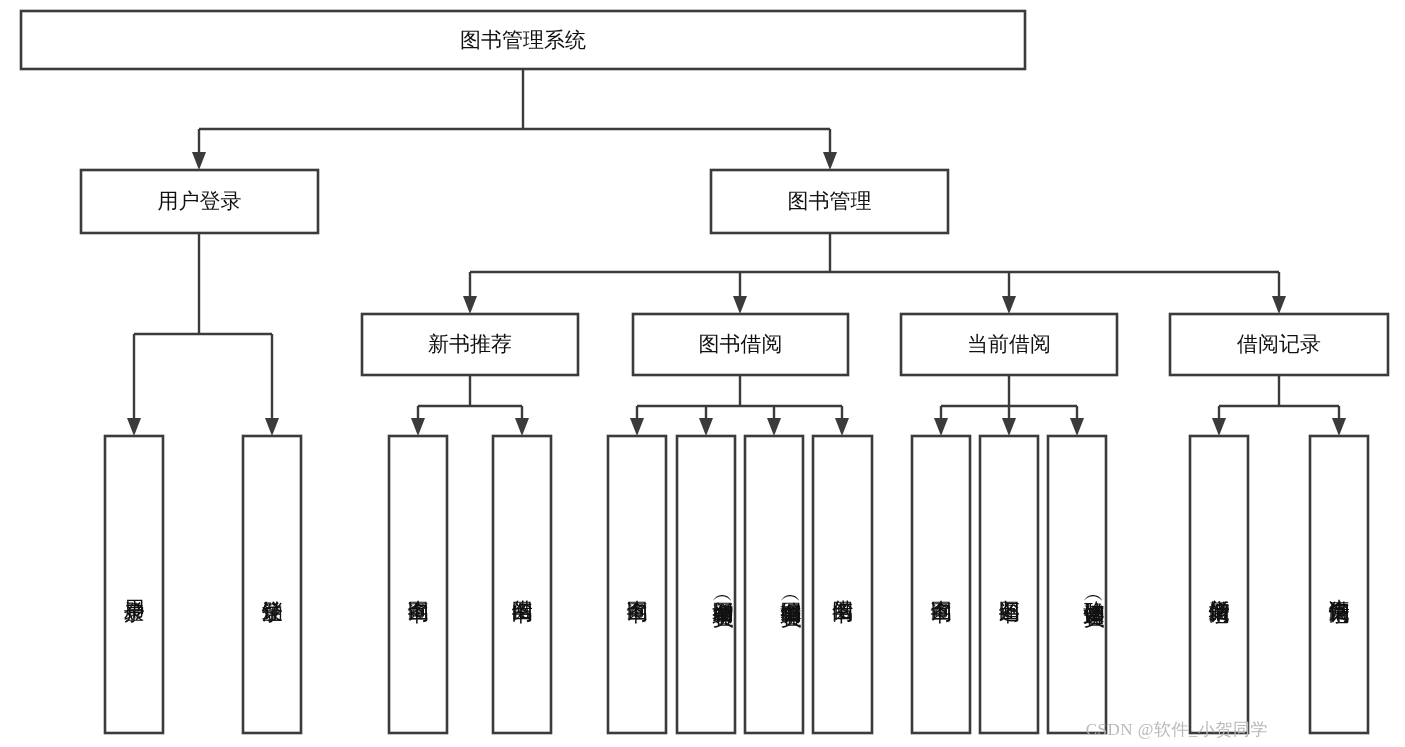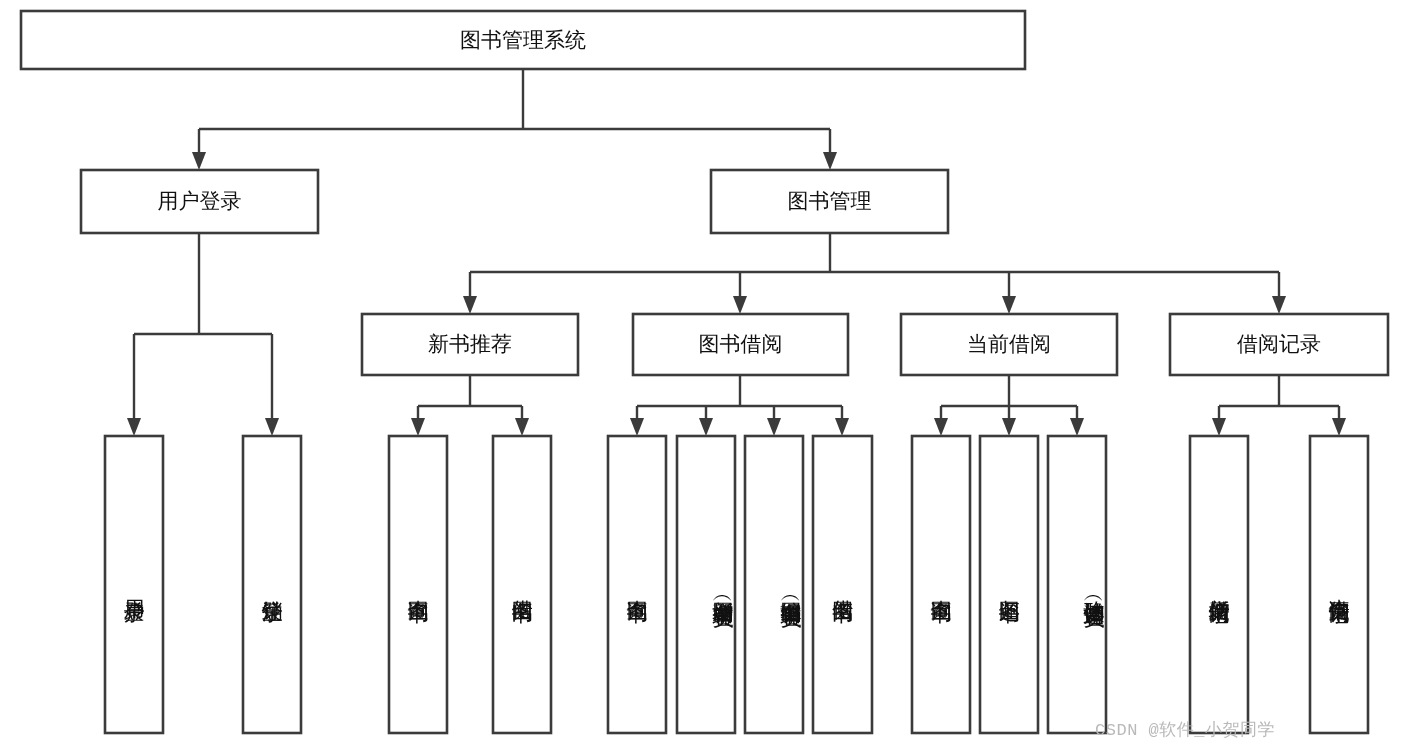--- a/index.html
+++ b/index.html
@@ -11,21 +11,20 @@
     width: 1405px;
     height: 747px;
     font-family: "Liberation Sans", "DejaVu Sans", sans-serif;
     overflow: hidden;
     position: relative;
   }
   #diagram-root {
     position: relative;
     width: 1280px;
     height: 747px;
-    padding-left: 7px;
   }
   svg#tree-svg {
     position: absolute;
     left: 0;
     top: 0;
     width: 1405px;
     height: 747px;
   }
   .node-box {
     fill: #ffffff;
@@ -62,21 +61,21 @@
     line-height: 1.16;
     color: #111111;
     letter-spacing: 1px;
     white-space: nowrap;
     pointer-events: none;
   }
   .watermark {
     position: absolute;
     right: 12px;
     bottom: 6px;
-    font-family: Liberation Mono, monospace;
+    font-family: Liberation Serif, serif;
     font-size: 17px;
     color: #b9b9b9;
     letter-spacing: 0.5px;
     white-space: nowrap;
   }
 </style>
 </head>
 <body>
 
 <div id="diagram-root">

